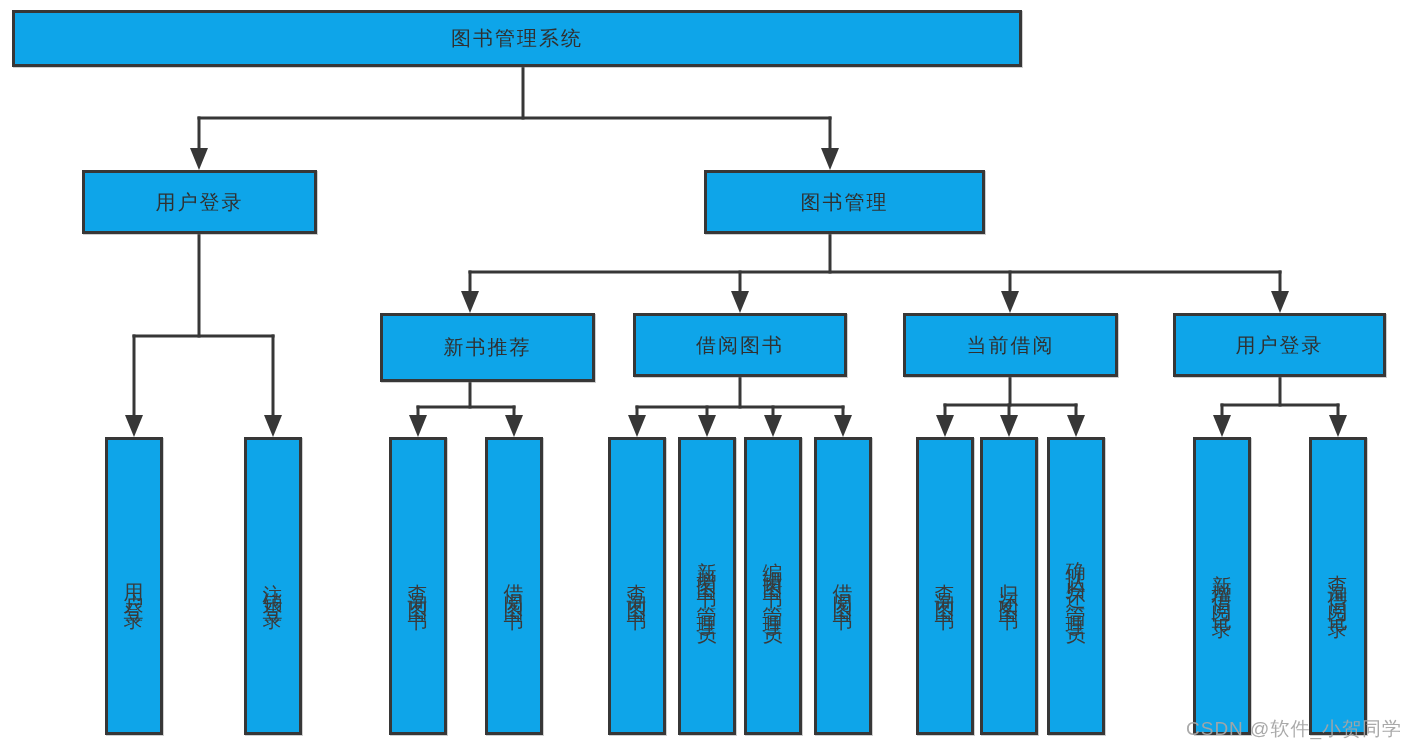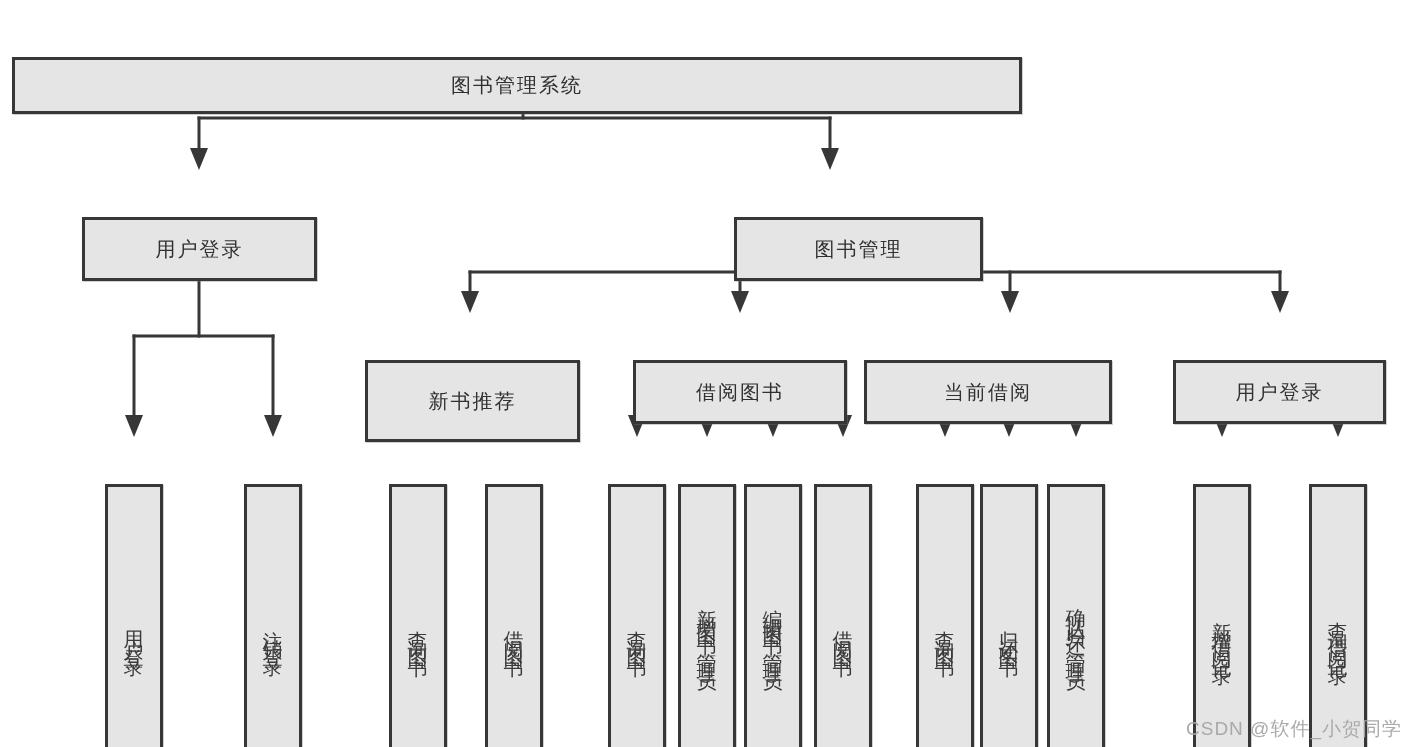--- a/index.html
+++ b/index.html
@@ -2,25 +2,24 @@
 <html><head>
 <meta charset="utf-8">
 <style>
   html,body{margin:0;padding:0;background:#ffffff;}
   .stage{
     position:relative;width:1405px;height:747px;background:#ffffff;
     font-family:"Liberation Sans","DejaVu Sans",sans-serif;overflow:hidden;
   }
   svg.connectors{position:absolute;left:0;top:0;width:1405px;height:747px;}
   .node{
-    position:absolute;box-sizing:border-box;background:#e5e5e5;
+    position:absolute;box-sizing:border-box;background:#0ea5e9;
     border:3px solid #373737;color:#303030;
     display:flex;align-items:center;justify-content:center;
     box-shadow:1px 1px 0 rgba(120,120,120,0.35);
-    margin-top:47px;
   }
   .hnode{font-size:20px;letter-spacing:2px;white-space:nowrap;}
   .leaf .vtext{
     writing-mode:vertical-rl;text-orientation:mixed;
     font-size:20px;line-height:1.1;letter-spacing:9px;color:#3a3a3a;
   }
   .watermark{
     position:absolute;left:1186px;top:716px;
     font-size:19px;color:rgba(165,165,165,0.95);
     letter-spacing:1px;white-space:nowrap;z-index:5;
@@ -102,31 +101,31 @@
     </g>
   </svg>
 
   <div class="node hnode" style="left:12px;top:10px;width:1010px;height:57px">
     <span>图书管理系统</span>
   </div>
 
   <div class="node hnode" style="left:82px;top:170px;width:235px;height:64px">
     <span>用户登录</span>
   </div>
-  <div class="node hnode" style="left:734px;top:170px;width:249px;height:64px">
+  <div class="node hnode" style="left:704px;top:170px;width:281px;height:64px">
     <span>图书管理</span>
   </div>
 
-  <div class="node hnode" style="left:365px;top:313px;width:215px;height:82px">
+  <div class="node hnode" style="left:380px;top:313px;width:215px;height:69px">
     <span>新书推荐</span>
   </div>
   <div class="node hnode" style="left:633px;top:313px;width:214px;height:64px">
     <span>借阅图书</span>
   </div>
-  <div class="node hnode" style="left:864px;top:313px;width:248px;height:64px">
+  <div class="node hnode" style="left:903px;top:313px;width:215px;height:64px">
     <span>当前借阅</span>
   </div>
   <div class="node hnode" style="left:1173px;top:313px;width:213px;height:64px">
     <span>用户登录</span>
   </div>
 
   <div class="node leaf" style="left:105px;top:437px;width:58px;height:298px">
     <span class="vtext">用户登录</span>
   </div>
   <div class="node leaf" style="left:244px;top:437px;width:58px;height:298px">

